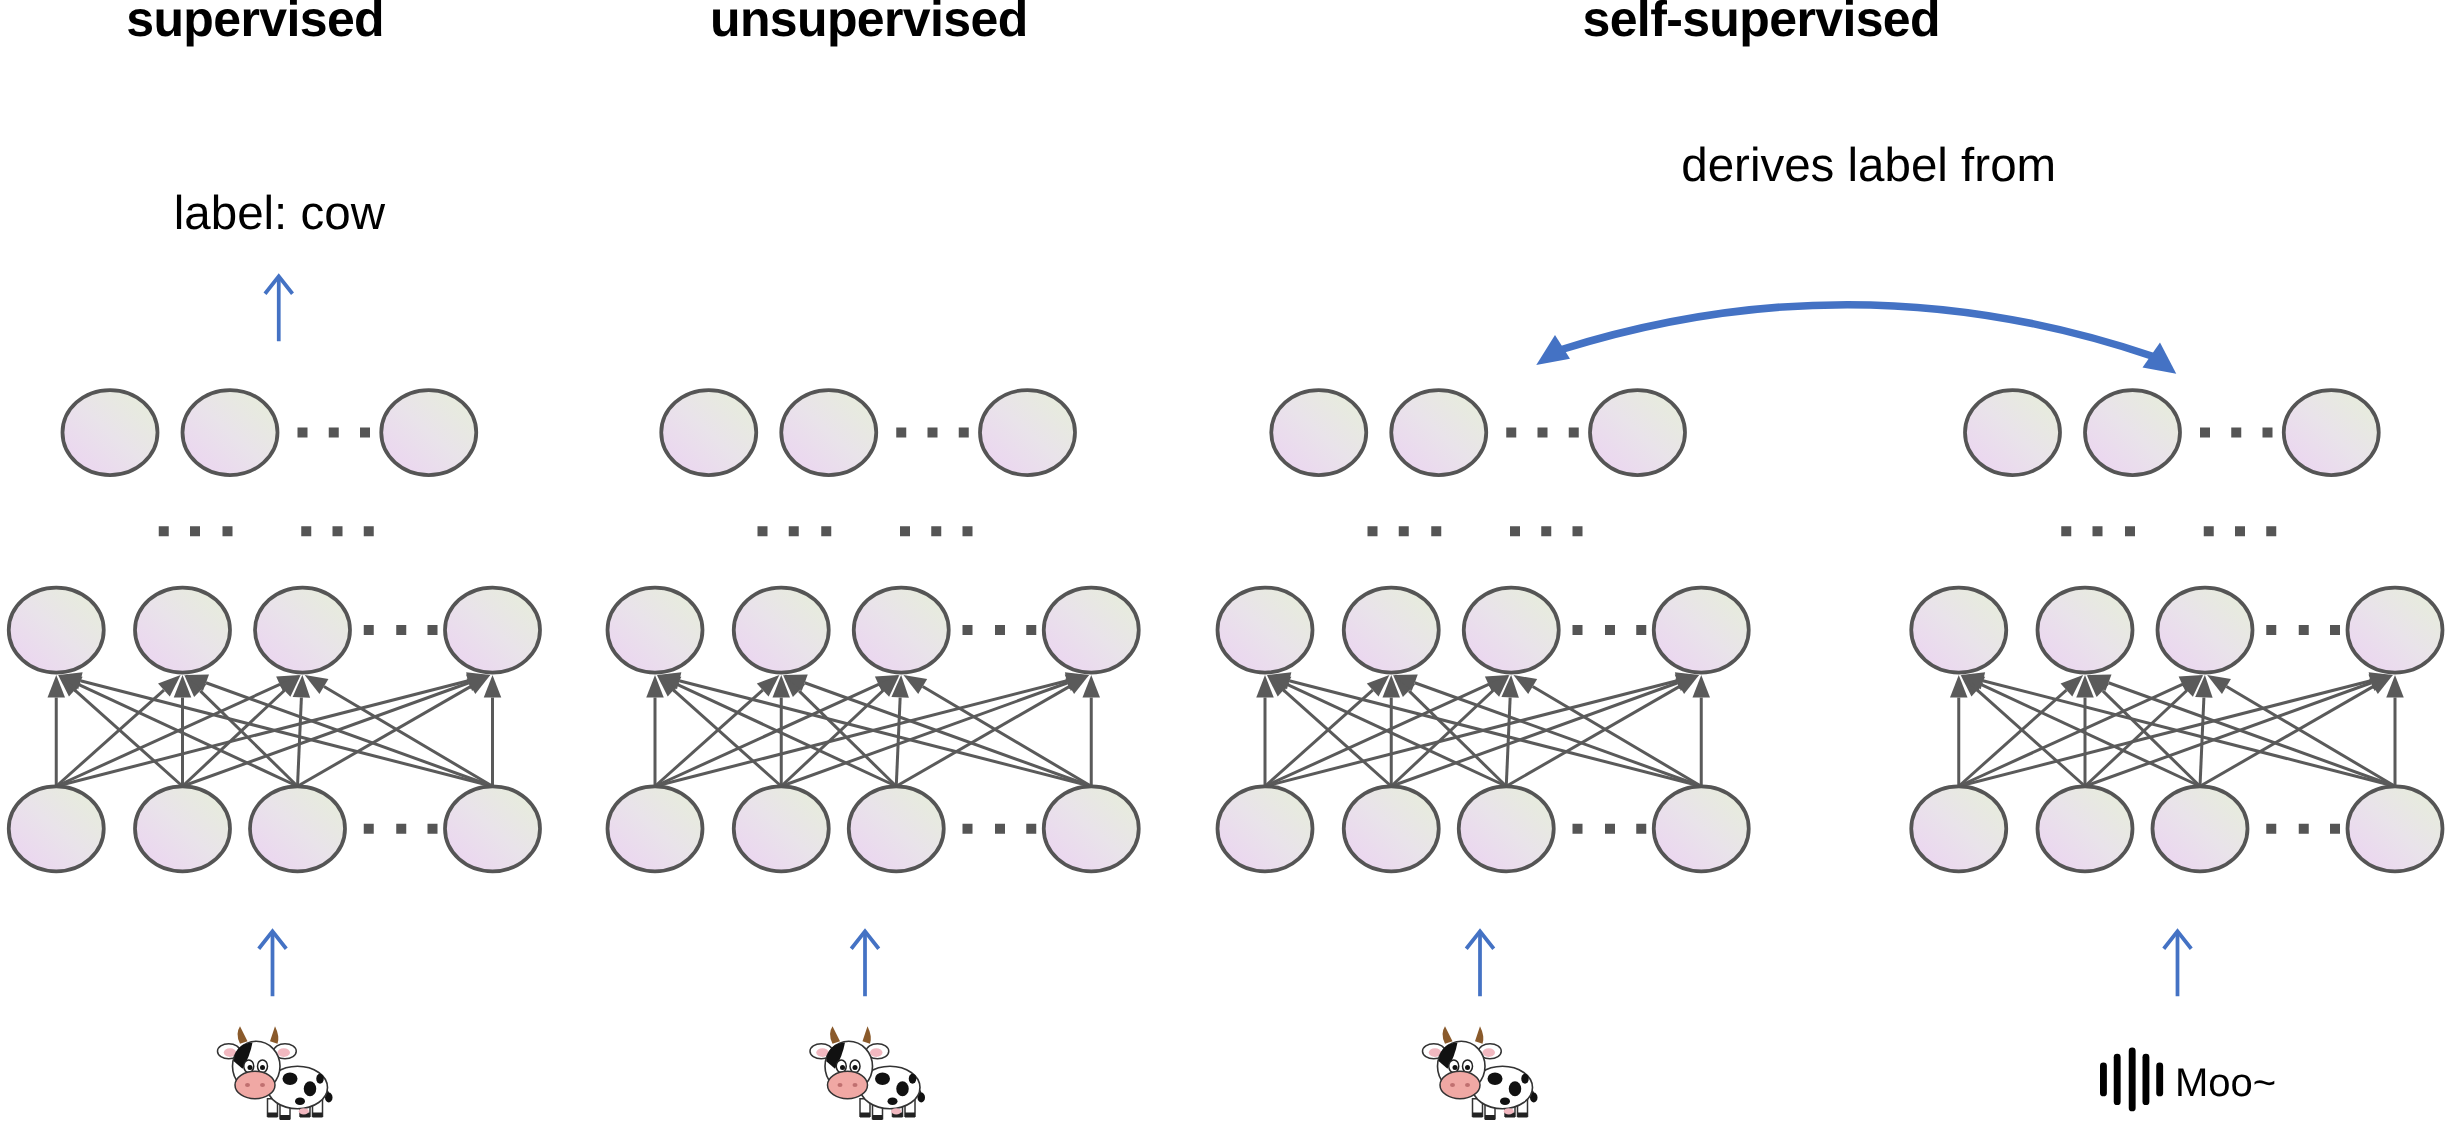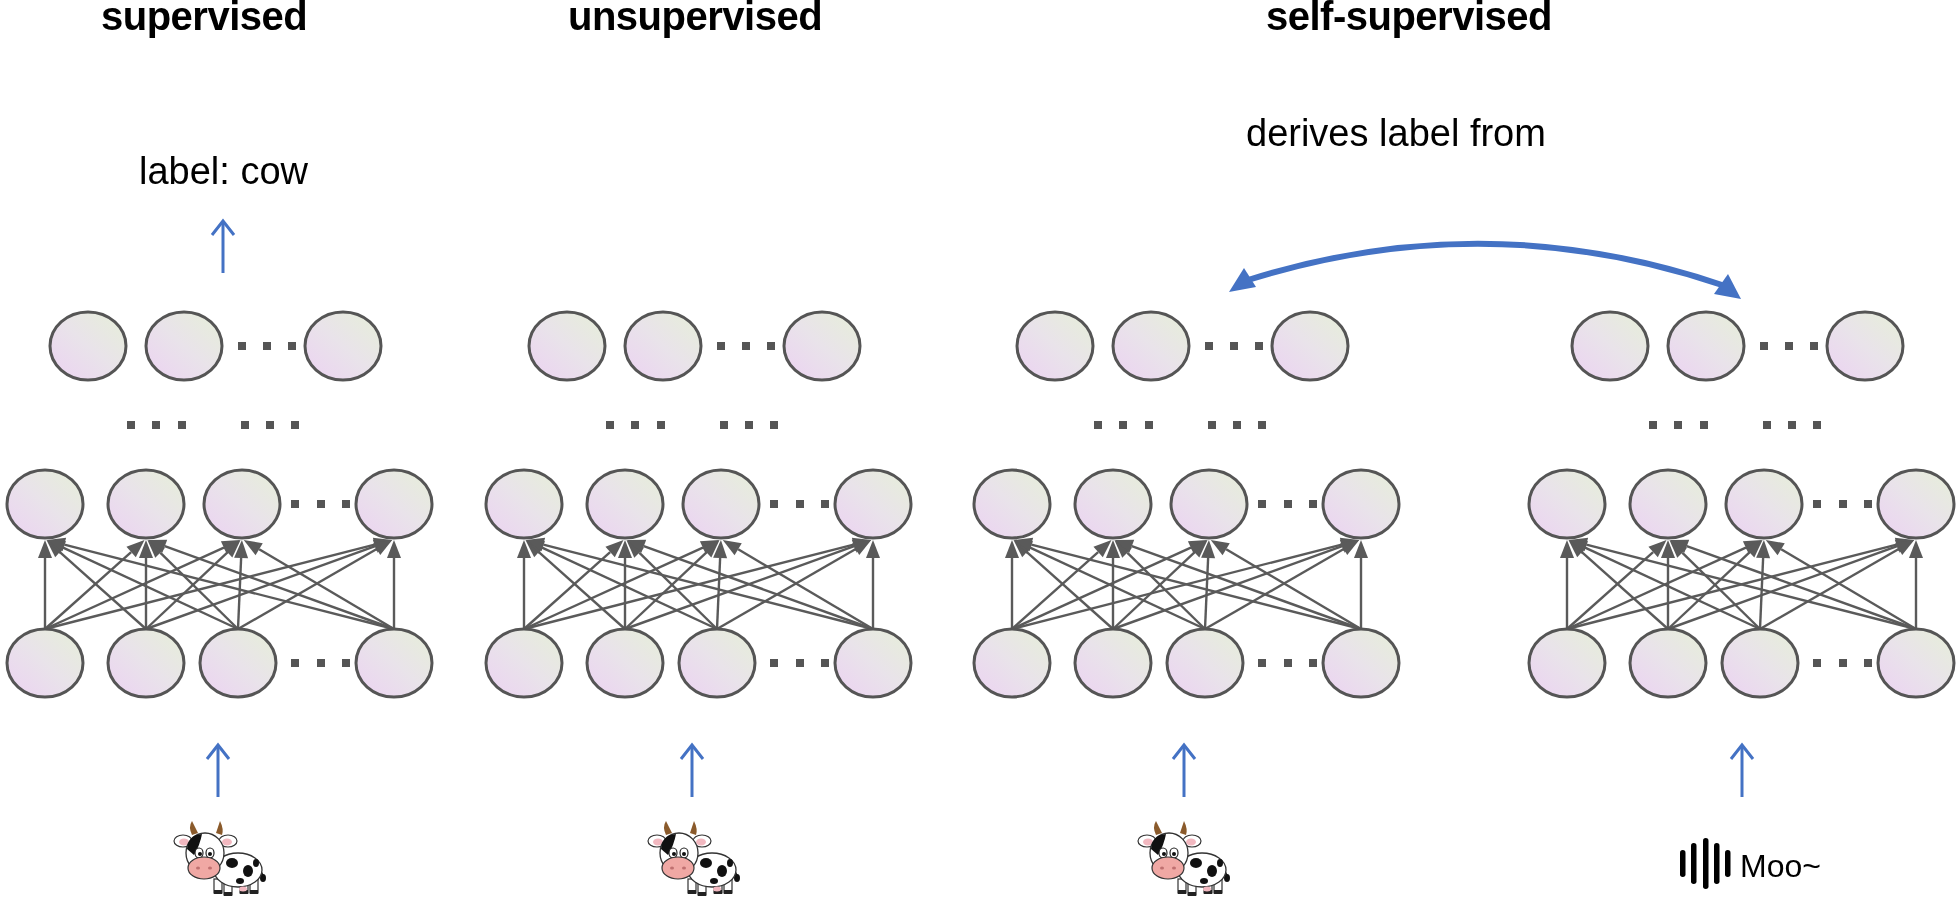--- a/index.html
+++ b/index.html
@@ -24,21 +24,21 @@
 </style>
 </head>
 <body>
 
 <h1 class="heading" style="left:101px;">supervised</h1>
 <h1 class="heading" style="left:568px;">unsupervised</h1>
 <h1 class="heading" style="left:1266px;">self-supervised</h1>
 
 <div class="annot" style="left:139px; top:146px;">label: cow</div>
 
-<div class="annot" style="left:1246px; top:108px;">
+<div class="annot" style="left:1345px; top:108px;">
   <div>derives label from</div>
 </div>
 
 <svg id="canvas" width="1958" height="900" viewBox="0 0 1958 900">
   <defs>
     <linearGradient id="nodeGrad" x1="0" y1="1" x2="1" y2="0">
       <stop offset="0" stop-color="#ecd2f2"></stop>
       <stop offset="0.5" stop-color="#e9e3ea"></stop>
       <stop offset="1" stop-color="#e6efd8"></stop>
     </linearGradient>

